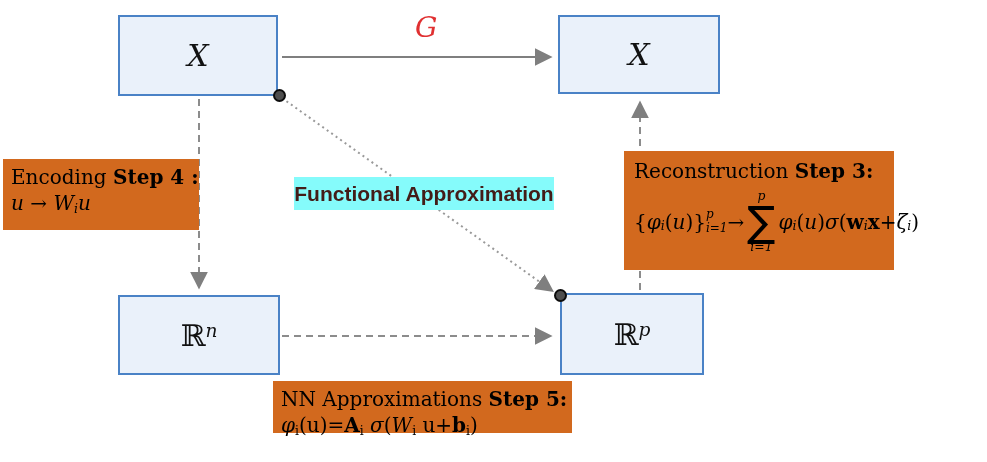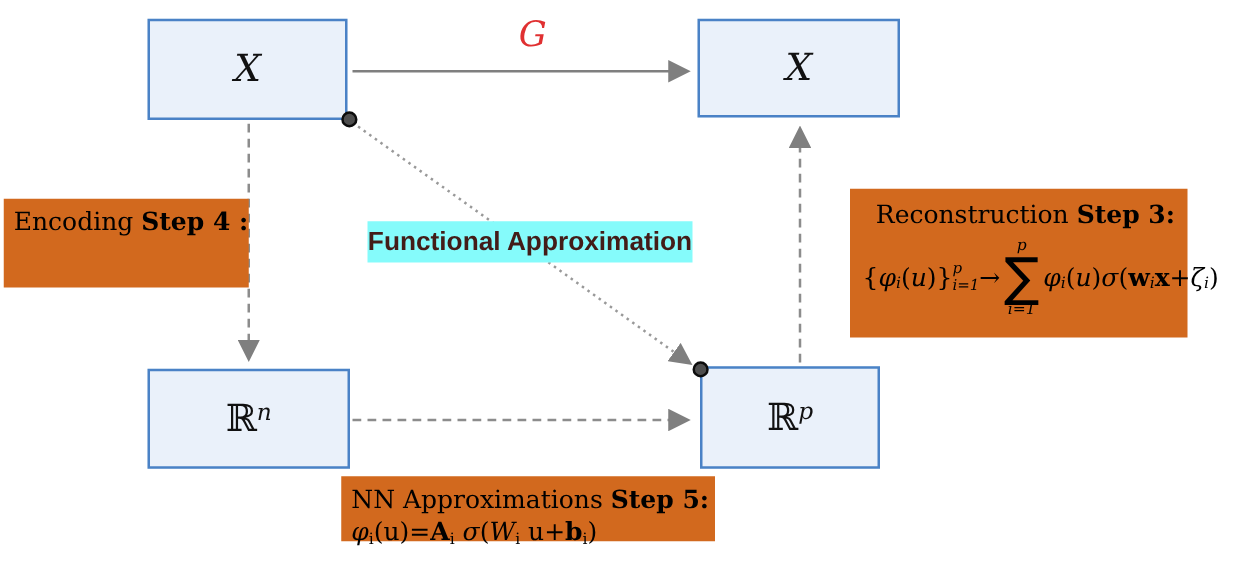--- a/index.html
+++ b/index.html
@@ -94,23 +94,24 @@
   </div>
 
   <div class="glabel" style="left:415px;top:11px;">
     <span><span class="m-cal">G</span></span>
   </div>
 
   <div class="cyanlabel" style="left:294px;top:177px;width:260px;height:33px;text-align:right;">Functional Approximation</div>
 
   <div class="ann" style="left:3px;top:159px;width:196px;height:71px;">
     <div class="ann-title"><span class="m-r">Encoding </span><span class="m-b">Step 4 :</span></div>
+    <div class="ann-formula"><span class="m-i">u</span><span class="m-r"> → </span><span class="m-cal">W</span><span class="m-sub">i</span><span class="m-i">u</span></div>
   </div>
 
-  <div class="ann recon" style="left:680px;top:151px;width:270px;height:119px;text-align:right;">
+  <div class="ann recon" style="left:624px;top:151px;width:270px;height:119px;">
     <div class="ann-title"><span class="m-r">Reconstruction </span><span class="m-b">Step 3:</span></div>
     <div class="ann-formula" style="margin-top:6px;">
         <span class="m-r">{</span>
         <span class="m-i">φ</span>
         <span class="m-sub">i</span>
         <span class="m-r">(</span>
         <span class="m-i">u</span>
         <span class="m-r">)}</span>
         <span class="msupsub">
           <span>p</span>

